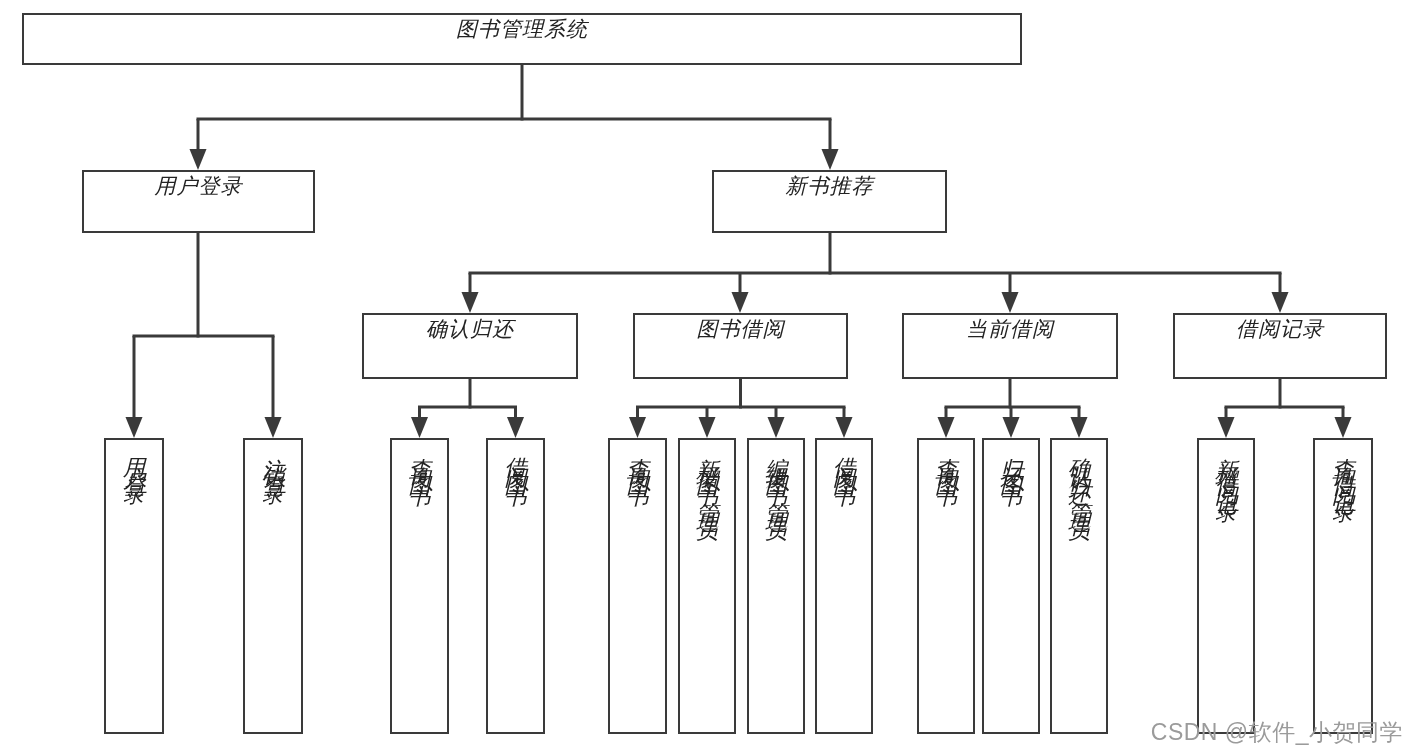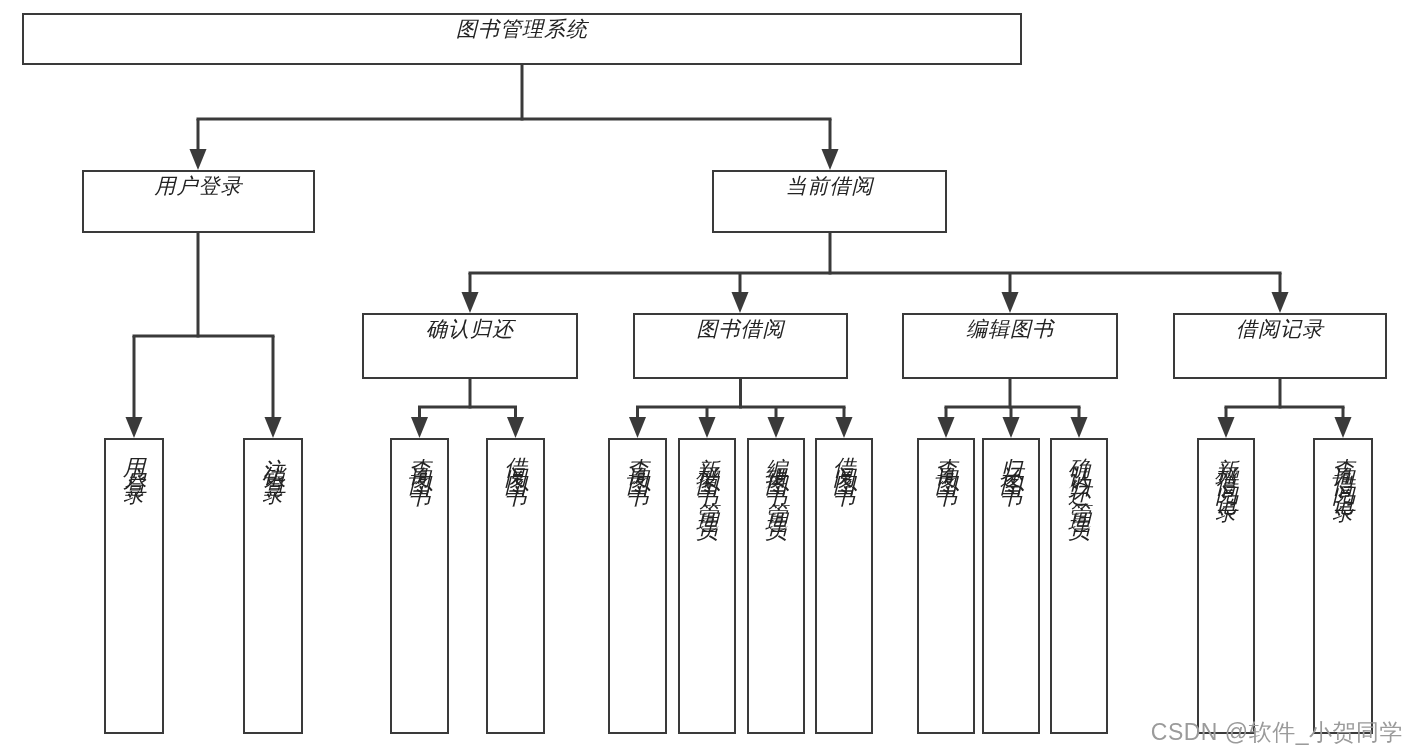--- a/index.html
+++ b/index.html
@@ -133,31 +133,31 @@
   </svg>
 
   <div class="node hnode" style="left:22px; top:13px; width:1000px; height:52px;">
     <span>图书管理系统</span>
   </div>
 
   <div class="node hnode" style="left:82px; top:170px; width:233px; height:63px;">
     <span>用户登录</span>
   </div>
   <div class="node hnode" style="left:712px; top:170px; width:235px; height:63px;">
-    <span>当前借阅</span>
+    <span>新书推荐</span>
   </div>
 
   <div class="node hnode" style="left:362px; top:313px; width:216px; height:66px;">
     <span>确认归还</span>
   </div>
   <div class="node hnode" style="left:633px; top:313px; width:215px; height:66px;">
     <span>图书借阅</span>
   </div>
   <div class="node hnode" style="left:902px; top:313px; width:216px; height:66px;">
-    <span>编辑图书</span>
+    <span>当前借阅</span>
   </div>
   <div class="node hnode" style="left:1173px; top:313px; width:214px; height:66px;">
     <span>借阅记录</span>
   </div>
 
   <div class="node leaf" style="left:104px; top:438px; width:60px; height:296px;">
     <span class="vtext">用户登录</span>
   </div>
   <div class="node leaf" style="left:243px; top:438px; width:60px; height:296px;">
     <span class="vtext">注销登录</span>

